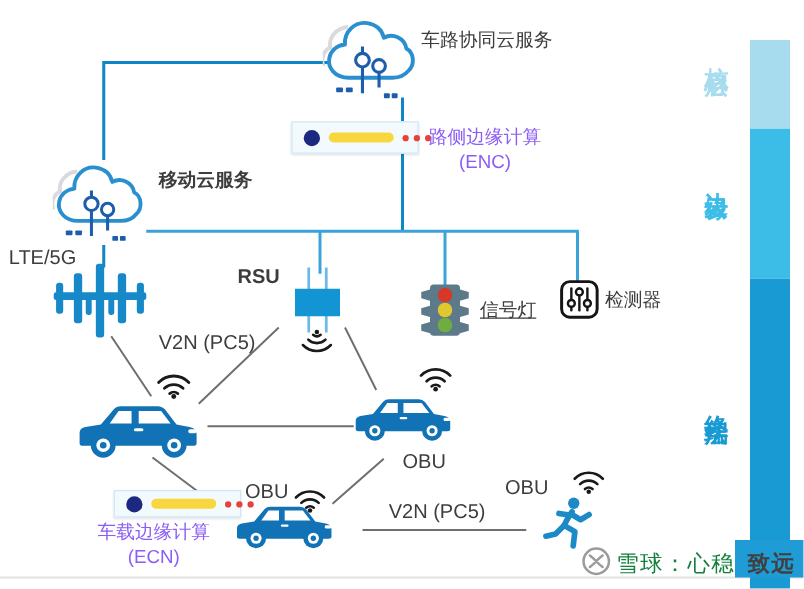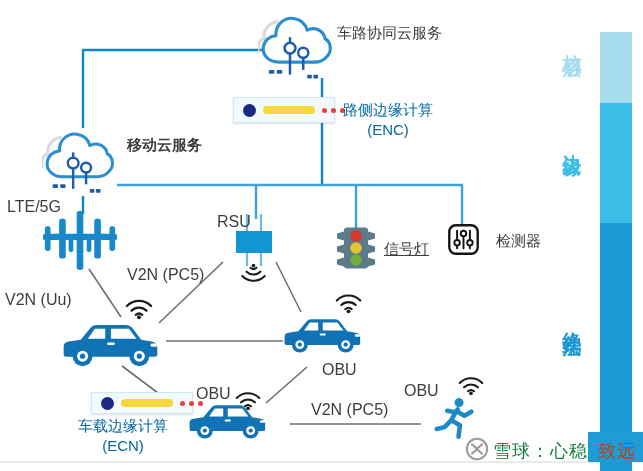--- a/index.html
+++ b/index.html
@@ -8,26 +8,26 @@
   .abs{position:absolute;}
   .lbl{position:absolute;white-space:nowrap;color:#3d3d3d;line-height:1.25;}
   .lbl-cn{font-size:15px;}
   .lbl-en{font-size:16px;}
   .srvbox{position:absolute;background:#f2fafe;border:1px solid #cfe8f6;
           box-shadow:0 1px 2px rgba(0,0,0,.12);display:flex;align-items:center;gap:7px;padding:0 9px;box-sizing:border-box;}
   .srv-circle{width:13px;height:13px;border-radius:50%;background:#1b2a80;flex:0 0 auto;}
   .srv-bar{width:52px;height:8px;border-radius:4px;background:#f8d73e;flex:0 0 auto;}
   .srv-dots{display:flex;gap:4px;flex:0 0 auto;}
   .srv-dots i{width:5px;height:5px;border-radius:50%;background:#e8403a;display:block;}
-  .srvlabel{position:absolute;text-align:center;font-size:15px;color:#0369a1;line-height:1.3;}
+  .srvlabel{position:absolute;text-align:center;font-size:15px;color:#8b5cf6;line-height:1.3;}
   .layerbar{position:absolute;left:600px;width:32px;}
   .layerlbl{position:absolute;writing-mode:vertical-rl;text-orientation:upright;
             font-weight:bold;font-size:19px;letter-spacing:3px;line-height:1;}
   .wm-prefix{position:absolute;font-size:18px;color:#15803d;letter-spacing:1px;}
-  .wm-suffix{position:absolute;font-size:18px;color:#c2410c;letter-spacing:1px;font-weight:normal;}
+  .wm-suffix{position:absolute;font-size:18px;color:#404040;letter-spacing:1px;font-weight:bold;}
   svg{display:block;}
 </style>
 </head>
 <body>
 
 <svg width="0" height="0" style="position:absolute">
   <defs>
     <symbol id="sym-cloud" viewBox="0 0 100 92">
       <path d="M26 16 C14 17 6 27 8 37 C1 40 -2 49 1 56" stroke="#d9d9de" stroke-width="4" fill="none"></path>
       <path d="M27 68 C13 68 5 58 7 48 C8.5 40 15 35 23 34 C22 21 33 10 46 12 C55 13.5 61 19 63 27 C72 22 84 27 86 38 C94 42 95 55 88 61 C84 66 78 68 72 68 Z" fill="#ffffff" stroke="#2a8fce" stroke-width="4" stroke-linejoin="round"></path>
@@ -183,38 +183,37 @@
   <svg class="abs" style="left:42px;top:124px;" width="76" height="72">
       <use href="#sym-cloud"></use>
     </svg>
   <div class="lbl lbl-cn" style="left:127px;top:136px;font-weight:bold;">移动云服务</div>
 
   <div class="lbl lbl-en" style="left:7px;top:197px;">LTE/5G</div>
   <svg class="abs" style="left:42px;top:209px;" width="76" height="63">
       <use href="#sym-antenna"></use>
     </svg>
 
-  <div class="lbl lbl-en" style="left:217px;top:212px;">RSU</div>
+  <div class="lbl lbl-en" style="left:190px;top:212px;font-weight:bold;">RSU</div>
   <div class="abs" style="left:236px;top:231px;width:36px;height:22px;background:#1495d3;"></div>
   <svg class="abs" style="left:238px;top:263px;transform:rotate(180deg);" width="31" height="26">
       <use href="#sym-wifi"></use>
     </svg>
 
   <svg class="abs" style="left:335px;top:226px;" width="42" height="44">
       <use href="#sym-traffic"></use>
     </svg>
   <div class="lbl lbl-cn" style="left:384px;top:240px;text-decoration:underline;">信号灯</div>
 
   <svg class="abs" style="left:447px;top:223px;" width="33" height="33">
       <use href="#sym-detector"></use>
     </svg>
-  <div class="lbl lbl-cn" style="left:496px;top:232px;">检测器</div>
+  <div class="lbl lbl-cn" style="left:484px;top:232px;">检测器</div>
 
   <div class="lbl lbl-en" style="left:127px;top:265px;">V2N (PC5)</div>
-  <div class="lbl lbl-en" style="left:5px;top:290px;">V2N (Uu)</div>
   <div class="lbl lbl-en" style="left:311px;top:400px;">V2N (PC5)</div>
 
   <svg class="abs" style="left:122px;top:292px;" width="34" height="28">
       <use href="#sym-wifi"></use>
     </svg>
   <svg class="abs" style="left:58px;top:316px;" width="104" height="53">
       <use href="#sym-car"></use>
     </svg>
 
   <svg class="abs" style="left:332px;top:287px;" width="33" height="27">

